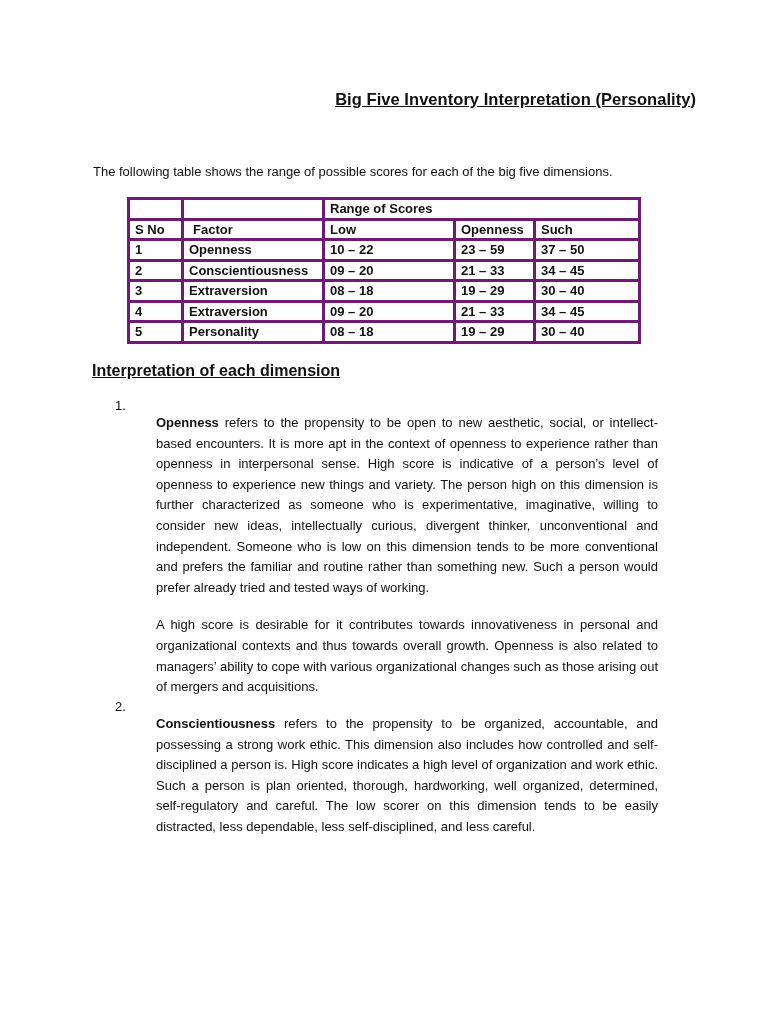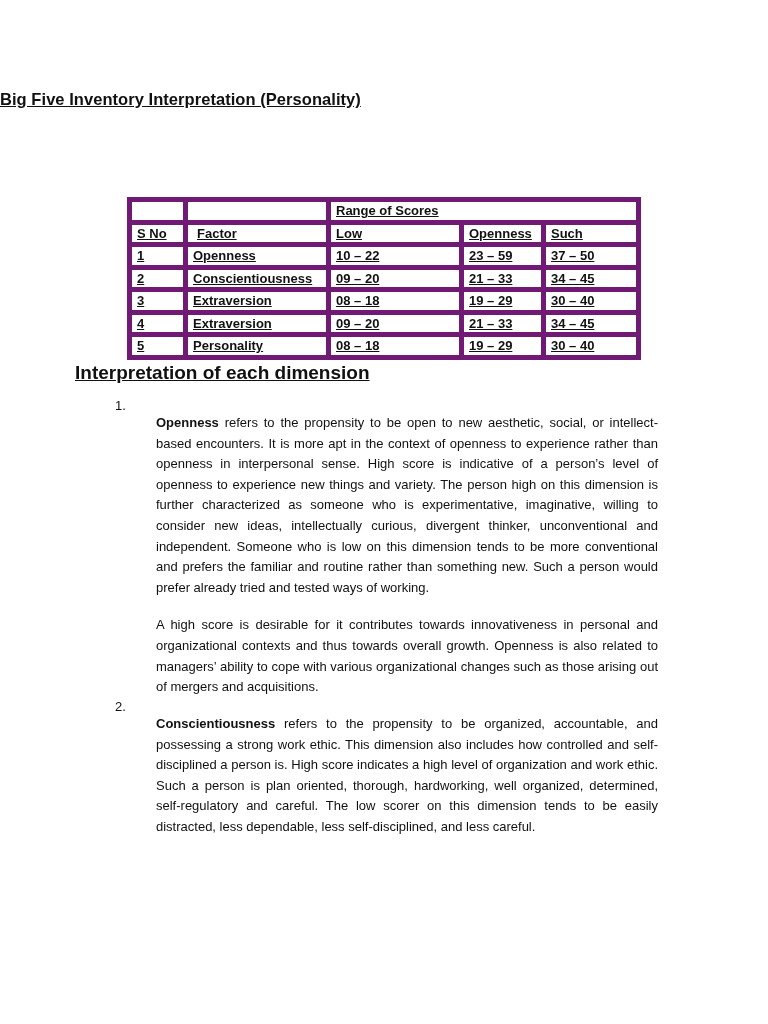--- a/index.html
+++ b/index.html
@@ -17,23 +17,23 @@
     }
     .page {
       position: absolute;
       left: 0; top: 0;
       width: 768px; height: 1024px;
       background: #ffffff;
     }
     .title {
       position: absolute;
       top: 90px;
-      left: 0;
+      left: 8px;
       width: 688px;
-      text-align: left;
+      text-align: right;
       font-weight: bold;
       font-size: 16.5px;
       text-decoration: underline;
       letter-spacing: 0.05px;
     }
     .intro {
       position: absolute;
       top: 164px;
       left: 93px;
       font-size: 13px;
@@ -42,37 +42,36 @@
     table.scores {
       position: absolute;
       top: 197px;
       left: 127px;
       width: 514px;
       border-collapse: collapse;
       font-size: 13px;
       font-weight: bold;
     }
     table.scores td {
-      border: 5px solid #701a75;
+      border: 3px solid #701a75;
       height: 17.5px;
       padding: 0 5px;
       line-height: 17px;
       vertical-align: middle;
-      text-decoration: underline;
     }
     table.scores td.c-sno { width: 41px; }
     table.scores td.c-factor { width: 124px; }
     table.scores td.c-low { width: 118px; }
     table.scores td.c-mod { width: 67px; }
     .section-heading {
       position: absolute;
       top: 362px;
-      left: 75px;
+      left: 92px;
       font-weight: bold;
-      font-size: 19px;
+      font-size: 16px;
       text-decoration: underline;
     }
     .item {
       position: absolute;
       left: 139px;
       width: 536px;
       font-size: 13px;
       line-height: 20.6px;
       text-align: justify;
     }
@@ -91,20 +90,21 @@
     #item-1 { top: 396px; }
     #item-2 { top: 697px; }
   </style>
 </head>
 <body>
 
 <div class="page">
 
   <div class="title">Big Five Inventory Interpretation (Personality)</div>
 
+  <div class="intro">The following table shows the range of possible scores for each of the big five dimensions.</div>
 
   <table class="scores">
     <tbody>
         <tr>
       <td class="c-sno"></td>
       <td class="c-factor"></td>
       <td colspan="3">Range of Scores</td>
     </tr>
     <tr>
       <td class="c-sno">S No</td>

